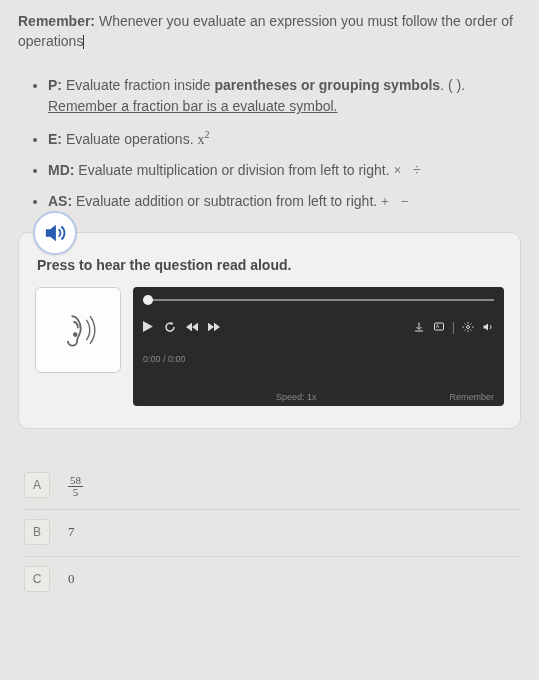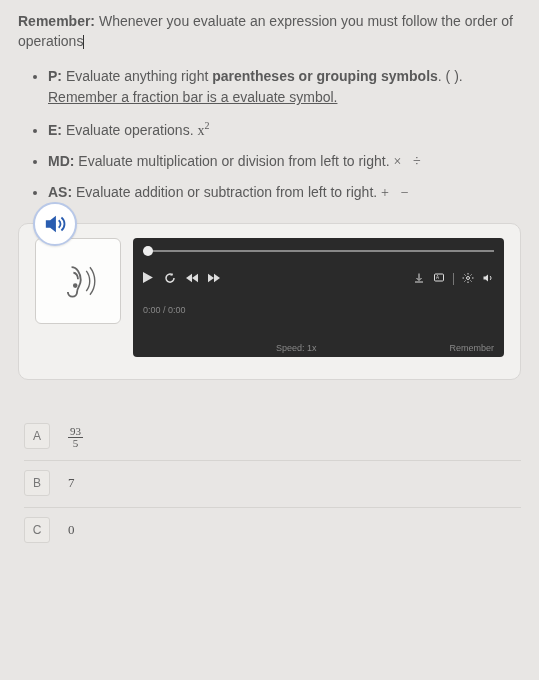--- a/index.html
+++ b/index.html
@@ -5,21 +5,21 @@
   * { box-sizing: border-box; margin: 0; padding: 0; }
   body {
     width: 539px;
     height: 680px;
     background: #e8e6e4;
     font-family: Arial, sans-serif;
     color: #5a5a5a;
     padding: 12px 18px;
     overflow: hidden;
   }
-  .header-line { font-size: 14px; line-height: 1.4; margin-bottom: 15px; }
+  .header-line { font-size: 14px; line-height: 1.4; margin-bottom: 24px; }
   .bold { font-weight: bold; }
   .cursor { display:inline-block; border-left: 1px solid #333; height: 14px; vertical-align: middle; }
   ul.rules { list-style: disc; padding-left: 30px; }
   ul.rules li { font-size: 14px; margin-bottom: 10px; line-height: 1.5; }
   .underline-link { text-decoration: underline; }
   .sup { vertical-align: super; font-size: 10px; }
   .math { font-family: "Times New Roman", serif; text-align: center; }
   .audio-card {
     margin-top: 20px;
     background: #f2f1ef;
@@ -83,41 +83,42 @@
 </style>
 </head>
 <body>
 
 <div class="header-line">
   <span class="bold">Remember:</span><span> Whenever you evaluate an expression you must follow the order of operations</span><span class="cursor"></span>
 </div>
 
 <ul class="rules">
   <li>
-    <span class="bold">P:</span><span> Evaluate anything right </span><span class="bold">parentheses or grouping symbols</span><span>. ( ). </span><span class="underline-link">Remember a fraction bar is a evaluate symbol.</span>
+    <span class="bold">P:</span><span> Evaluate fraction inside </span><span class="bold">parentheses or grouping symbols</span><span>. ( ). </span><span class="underline-link">Remember a fraction bar is a evaluate symbol.</span>
   </li>
   <li>
     <span class="bold">E:</span><span> Evaluate operations. </span><span class="math"><span>x</span><span class="sup">2</span></span>
   </li>
   <li>
     <span class="bold">MD:</span><span> Evaluate multiplication or division from left to right. </span><span class="math">×</span> &nbsp; <span class="math">÷</span>
   </li>
   <li>
     <span class="bold">AS:</span><span> Evaluate addition or subtraction from left to right. </span><span class="math">+</span> &nbsp; <span class="math">−</span>
   </li>
 </ul>
 
 <div class="audio-card">
   <div class="speaker-badge">
     <svg width="22" height="22" viewBox="0 0 24 24" fill="none" stroke="#2a5db0" stroke-width="2">
       <polygon points="3,9 7,9 12,5 12,19 7,15 3,15" fill="#2a5db0"></polygon>
       <path d="M16 8 a5 5 0 0 1 0 8" stroke="#2a5db0"></path>
       <path d="M19 5 a9 9 0 0 1 0 14" stroke="#2a5db0"></path>
     </svg>
   </div>
+  <div class="prompt">Press to hear the question read aloud.</div>
   <div class="player-row">
     <div class="ear-box">
       <svg width="46" height="46" viewBox="0 0 50 50" fill="none" stroke="#666" stroke-width="2">
         <path d="M18 10 a10 14 0 0 1 10 14 c0 6 -4 8 -4 13 a5 5 0 0 1 -10 0"></path>
         <path d="M20 16 a5 7 0 0 1 5 7"></path>
         <circle cx="22" cy="30" r="1.5" fill="#666"></circle>
         <path d="M34 14 a18 18 0 0 1 0 22" stroke-width="1.5"></path>
         <path d="M38 10 a24 24 0 0 1 0 30" stroke-width="1.5"></path>
       </svg>
     </div>
@@ -189,21 +190,21 @@
       </div>
     </div>
   </div>
 </div>
 
 <div class="answers">
   <div class="answer-row">
     <div class="answer-label">A</div>
     <div class="answer-val">
       <span class="frac">
-        <span class="num">93</span>
+        <span class="num">58</span>
         <span class="den">5</span>
       </span>
     </div>
   </div>
   <div class="sep-line"></div>
   <div class="answer-row">
     <div class="answer-label">B</div>
     <div class="answer-val">7</div>
   </div>
   <div class="sep-line"></div>

